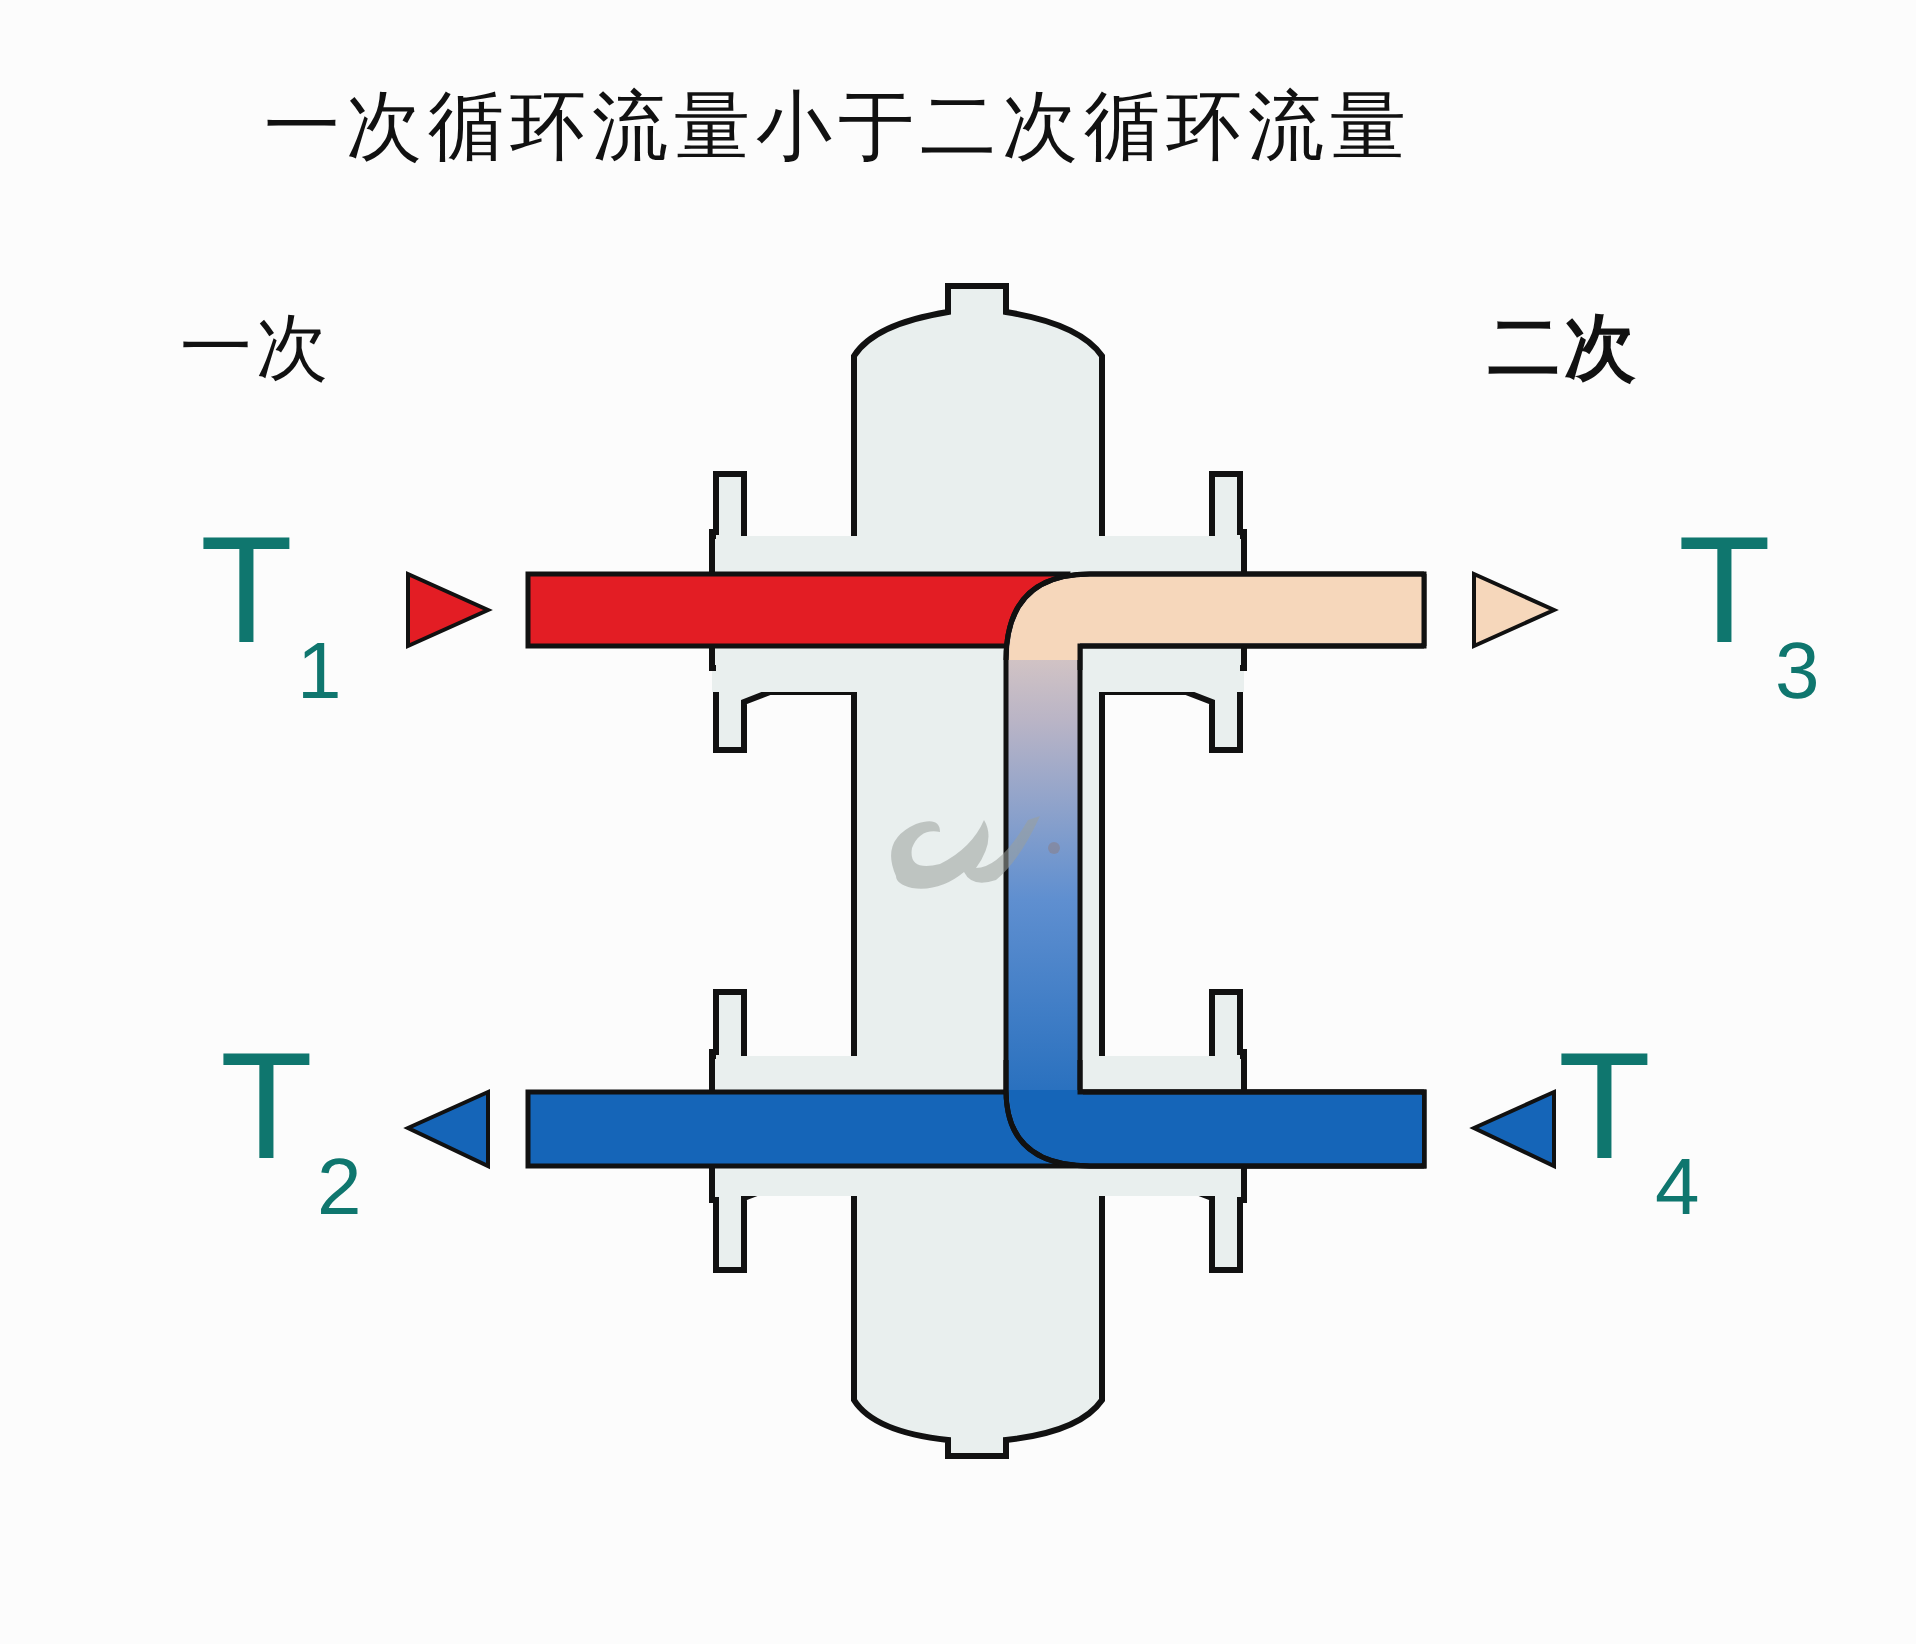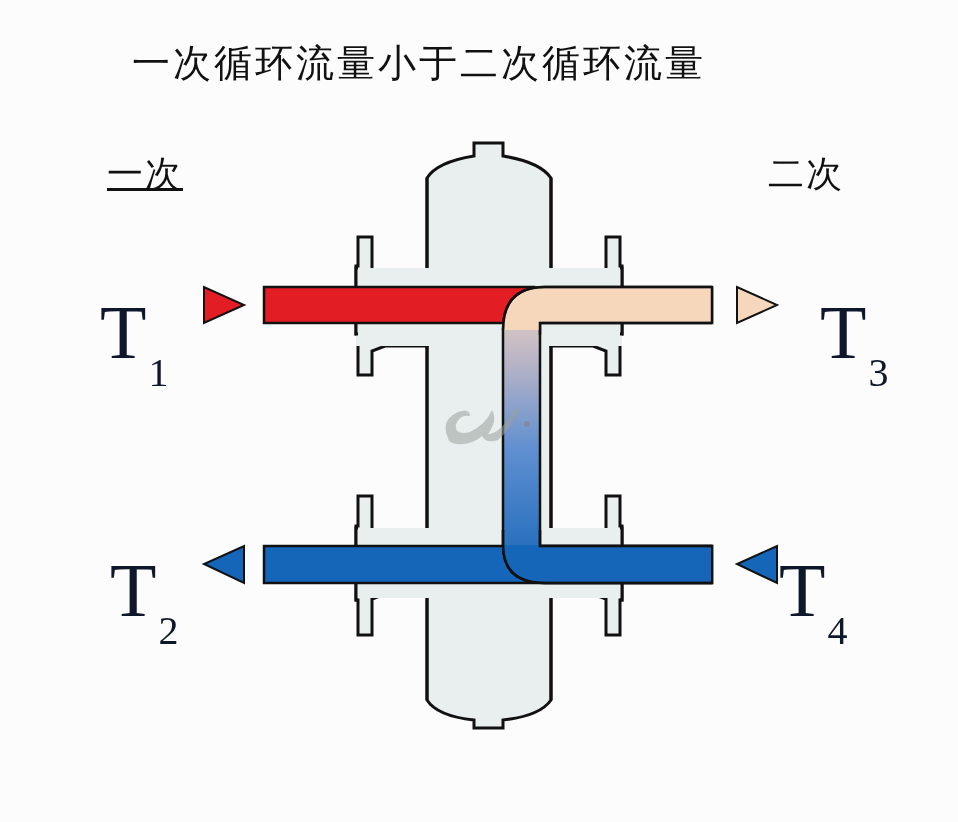--- a/index.html
+++ b/index.html
@@ -15,35 +15,34 @@
     font-family: "DejaVu Serif", serif;
     font-size: 38px; letter-spacing: 3px; color: #111;
   }
   .side-label {
     position: absolute; top: 150px;
     font-family: "DejaVu Sans", sans-serif;
     font-size: 36px; color: #111; letter-spacing: 2px;
   }
   .tlabel {
     position: absolute;
-    font-family: Liberation Serif, serif;
-    color: #0f172a;
-    margin-top: 36px;
+    font-family: Liberation Sans, sans-serif;
+    color: #0f766e;
   }
   .tlabel .big { font-size: 76px; line-height: 1; }
   .tlabel .sub { font-size: 40px; position: relative; top: 28px; margin-left: 2px; }
   svg.diagram { position: absolute; left: 0; top: 0; }
 </style>
 </head>
 <body>
 
 <div class="title">一次循环流量小于二次循环流量</div>
 
-<div class="side-label" style="left:107px;text-decoration:underline;">一次</div>
-<div class="side-label" style="left:768px;">二次</div>
+<div class="side-label" style="left:90px;">一次</div>
+<div class="side-label" style="left:744px;font-weight:bold;">二次</div>
 
 <svg class="diagram" width="958" height="822" viewBox="0 0 958 822">
   <defs>
     <linearGradient id="vgrad" x1="0" y1="0" x2="0" y2="1">
       <stop offset="0" stop-color="#f2d7c2"></stop>
       <stop offset="0.25" stop-color="#b9b4c6"></stop>
       <stop offset="0.55" stop-color="#5f8fd0"></stop>
       <stop offset="1" stop-color="#1565b8"></stop>
     </linearGradient>
   </defs>
@@ -102,18 +101,18 @@
   <polygon points="244,546 244,583 204,564" fill="#1565b8" stroke="#111" stroke-width="2"></polygon>
   <polygon points="777,546 777,583 737,564" fill="#1565b8" stroke="#111" stroke-width="2"></polygon>
 </svg>
 
 <div class="tlabel" style="left:100px; top:258px;">
   <span class="big">T</span><span class="sub">1</span>
 </div>
 <div class="tlabel" style="left:110px; top:516px;">
   <span class="big">T</span><span class="sub">2</span>
 </div>
-<div class="tlabel" style="left:820px; top:258px;">
+<div class="tlabel" style="left:839px; top:258px;">
   <span class="big">T</span><span class="sub">3</span>
 </div>
 <div class="tlabel" style="left:779px; top:516px;">
   <span class="big">T</span><span class="sub">4</span>
 </div>
 
 </body></html>

